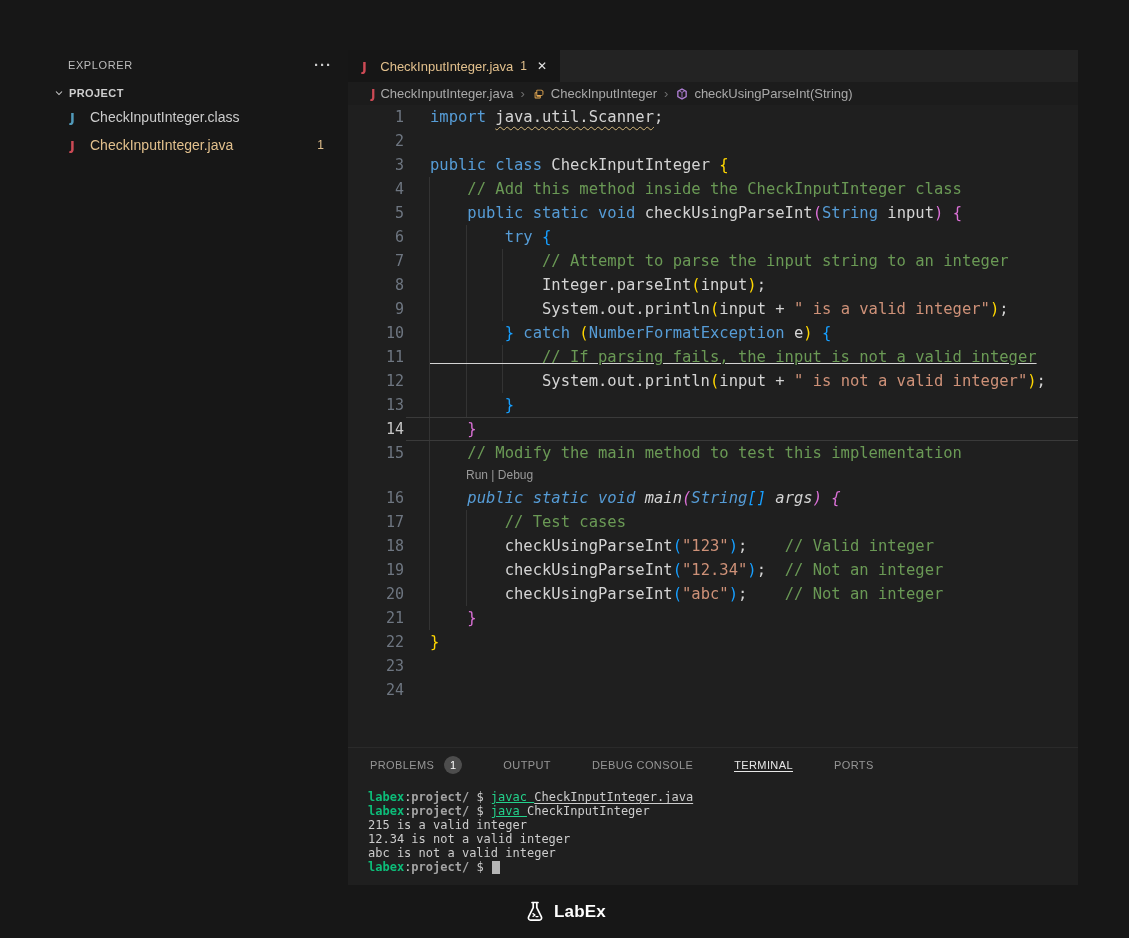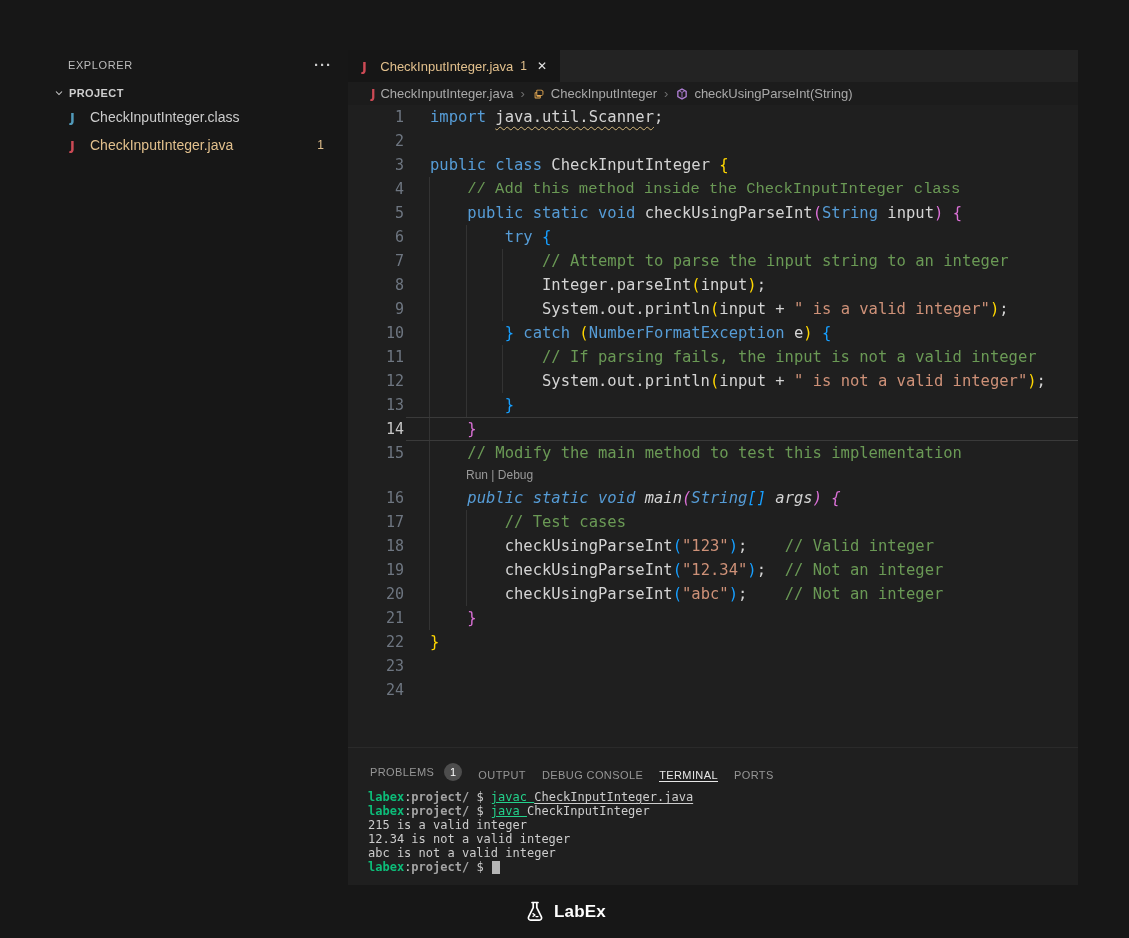--- a/index.html
+++ b/index.html
@@ -69,21 +69,21 @@
     height:21px; line-height:21px; padding-left:118px;
     font-family:"Liberation Sans",sans-serif; font-size:12px; color:#999999;
   }
   .codelens-row span.lens-link { cursor:pointer; }
   .tk-kw { color:#569cd6; } .tk-pl { color:#d4d4d4; } .tk-cm { color:#6a9955; }
   .tk-st { color:#ce9178; } .tk-b1 { color:#ffd700; } .tk-b2 { color:#da70d6; } .tk-b3 { color:#179fff; }
   .tk-sq { color:#d4d4d4; text-decoration:underline wavy #d7ba7d 1px; text-underline-offset:4px; }
 
   
   .panel { position:absolute; left:0; right:0; top:697px; height:138px; background:#1f1f1f; border-top:1px solid #2a2a2a; }
-  .panel-tabs { height:34px; display:flex; align-items:flex-end; padding-left:22px; gap:16px; }
+  .panel-tabs { height:34px; display:flex; align-items:center; padding-left:22px; gap:41px; }
   .panel-tab {
     display:flex; align-items:center; gap:0; font-size:11px; letter-spacing:.4px;
     color:#969696; cursor:pointer; border-bottom:1px solid transparent;
   }
   .panel-tab.active { color:#e7e7e7; border-bottom-color:#e7e7e7; }
   .problems-badge {
     margin-left:10px; width:18px; height:18px; border-radius:50%; background:#4d4d4d;
     color:#ffffff; font-size:11px; display:inline-flex; align-items:center; justify-content:center;
   }
   .terminal {
@@ -182,21 +182,21 @@
           <div class="code-line">
             <span class="gutter-num">2</span>
             <div class="line-content" style="display: inline;"></div>
           </div>
           <div class="code-line">
             <span class="gutter-num">3</span>
             <div class="line-content" style="display: inline;"><span class="tk-kw">public class </span><span class="tk-pl">CheckInputInteger </span><span class="tk-b1">{</span></div>
           </div>
           <div class="code-line">
             <span class="gutter-num">4</span>
-            <div class="line-content" style="display: inline; font-family: Liberation Mono, monospace;"><span class="tk-pl">    </span><span class="tk-cm">// Add this method inside the CheckInputInteger class</span></div>
+            <div class="line-content" style="display: inline;"><span class="tk-pl">    </span><span class="tk-cm">// Add this method inside the CheckInputInteger class</span></div>
           </div>
           <div class="code-line">
             <span class="gutter-num">5</span>
             <div class="line-content" style="display: inline;"><span class="tk-pl">    </span><span class="tk-kw">public static void </span><span class="tk-pl">checkUsingParseInt</span><span class="tk-b2">(</span><span class="tk-kw">String</span><span class="tk-pl"> input</span><span class="tk-b2">)</span><span class="tk-pl"> </span><span class="tk-b2">{</span></div>
           </div>
           <div class="code-line">
             <span class="gutter-num">6</span>
             <div class="line-content" style="display: inline;"><span class="tk-pl">        </span><span class="tk-kw">try</span><span class="tk-pl"> </span><span class="tk-b3">{</span></div>
           </div>
           <div class="code-line">
@@ -210,21 +210,21 @@
           <div class="code-line">
             <span class="gutter-num">9</span>
             <div class="line-content" style="display: inline;"><span class="tk-pl">            System.out.println</span><span class="tk-b1">(</span><span class="tk-pl">input + </span><span class="tk-st">" is a valid integer"</span><span class="tk-b1">)</span><span class="tk-pl">;</span></div>
           </div>
           <div class="code-line">
             <span class="gutter-num">10</span>
             <div class="line-content" style="display: inline;"><span class="tk-pl">        </span><span class="tk-b3">}</span><span class="tk-pl"> </span><span class="tk-kw">catch</span><span class="tk-pl"> </span><span class="tk-b1">(</span><span class="tk-kw">NumberFormatException</span><span class="tk-pl"> e</span><span class="tk-b1">)</span><span class="tk-pl"> </span><span class="tk-b3">{</span></div>
           </div>
           <div class="code-line">
             <span class="gutter-num">11</span>
-            <div class="line-content" style="display: inline;"><span class="tk-pl">            </span><span class="tk-cm">// If parsing fails, the input is not a valid integer</span></div>
+            <div class="line-content" style="display: inline; text-decoration: underline;"><span class="tk-pl">            </span><span class="tk-cm">// If parsing fails, the input is not a valid integer</span></div>
           </div>
           <div class="code-line">
             <span class="gutter-num">12</span>
             <div class="line-content" style="display: inline;"><span class="tk-pl">            System.out.println</span><span class="tk-b1">(</span><span class="tk-pl">input + </span><span class="tk-st">" is not a valid integer"</span><span class="tk-b1">)</span><span class="tk-pl">;</span></div>
           </div>
           <div class="code-line">
             <span class="gutter-num">13</span>
             <div class="line-content" style="display: inline;"><span class="tk-pl">        </span><span class="tk-b3">}</span></div>
           </div>
           <div class="code-line active">

